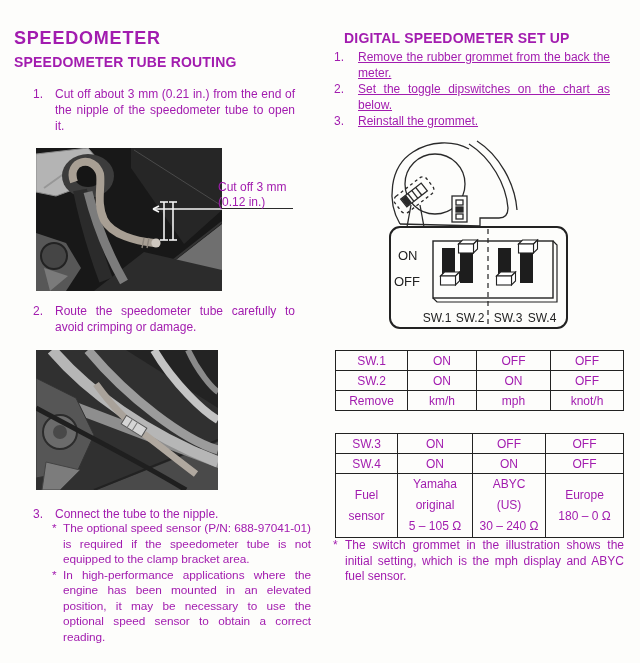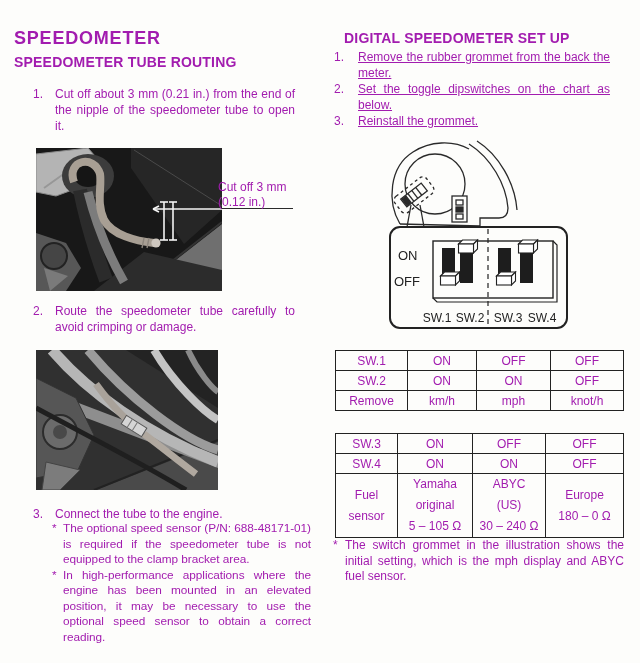--- a/index.html
+++ b/index.html
@@ -115,27 +115,27 @@
     <path d="M108,84 C124,96 144,112 160,124" stroke="#b0a89f" stroke-width="7" fill="none"></path>
     <g transform="translate(98,76) rotate(32)">
       <rect x="-12" y="-5" width="24" height="10" fill="#d5d5d5" stroke="#555"></rect>
       <line x1="-5" y1="-5" x2="-5" y2="5" stroke="#777"></line>
       <line x1="1" y1="-5" x2="1" y2="5" stroke="#777"></line>
     </g>
   </svg>
 
   <div class="step lstep" style="top:506px;">
     <span class="num">3.</span>
-    <span class="stext">Connect the tube to the engine.</span>
+    <span class="stext">Connect the tube to the nipple.</span>
   </div>
 
   <div class="notes">
     <div class="note">
       <span class="ast">*</span>
-      <span>The optional speed sensor (P/N: 688-48171-01) is required if the speedometer tube is not equipped to the clamp bracket area.</span>
+      <span>The optional speed sensor (P/N: 688-97041-01) is required if the speedometer tube is not equipped to the clamp bracket area.</span>
     </div>
     <div class="note">
       <span class="ast">*</span>
       <span>In high-performance applications where the engine has been mounted in an elevated position, it may be necessary to use the optional speed sensor to obtain a correct reading.</span>
     </div>
   </div>
 
   <div class="h2 right">DIGITAL SPEEDOMETER SET UP</div>
 
   <div class="step rstep" style="top:49px;">

